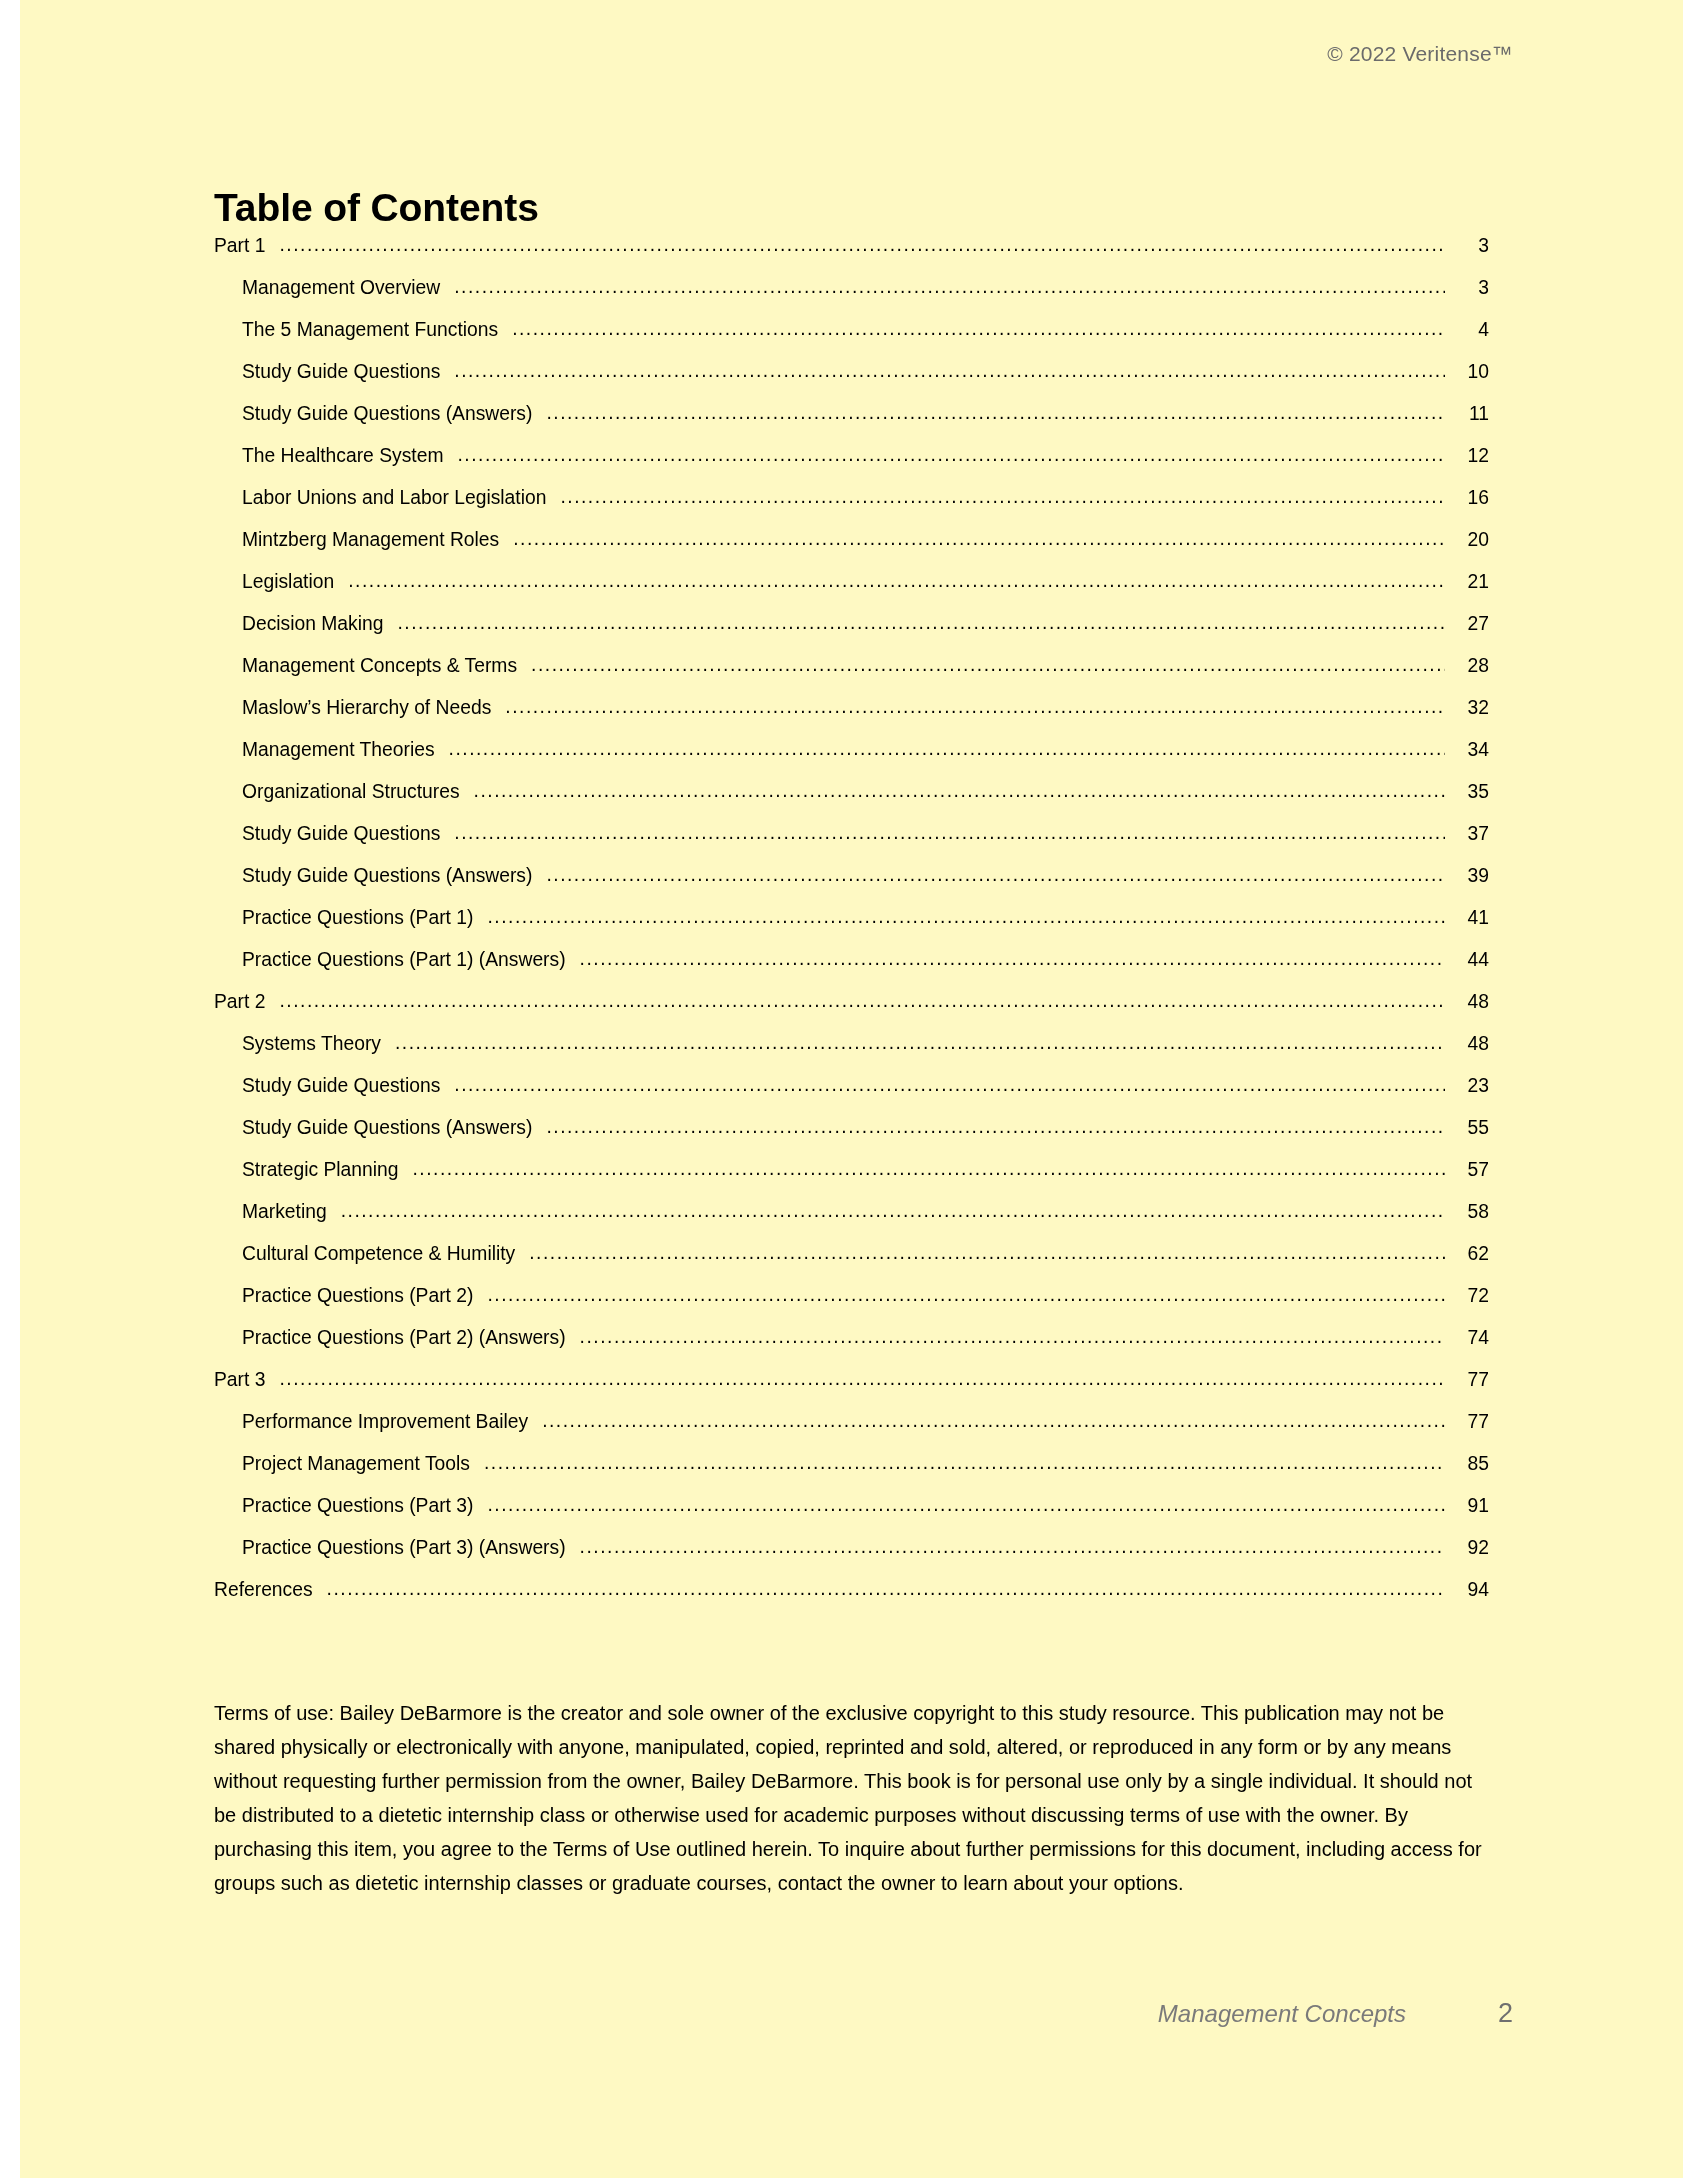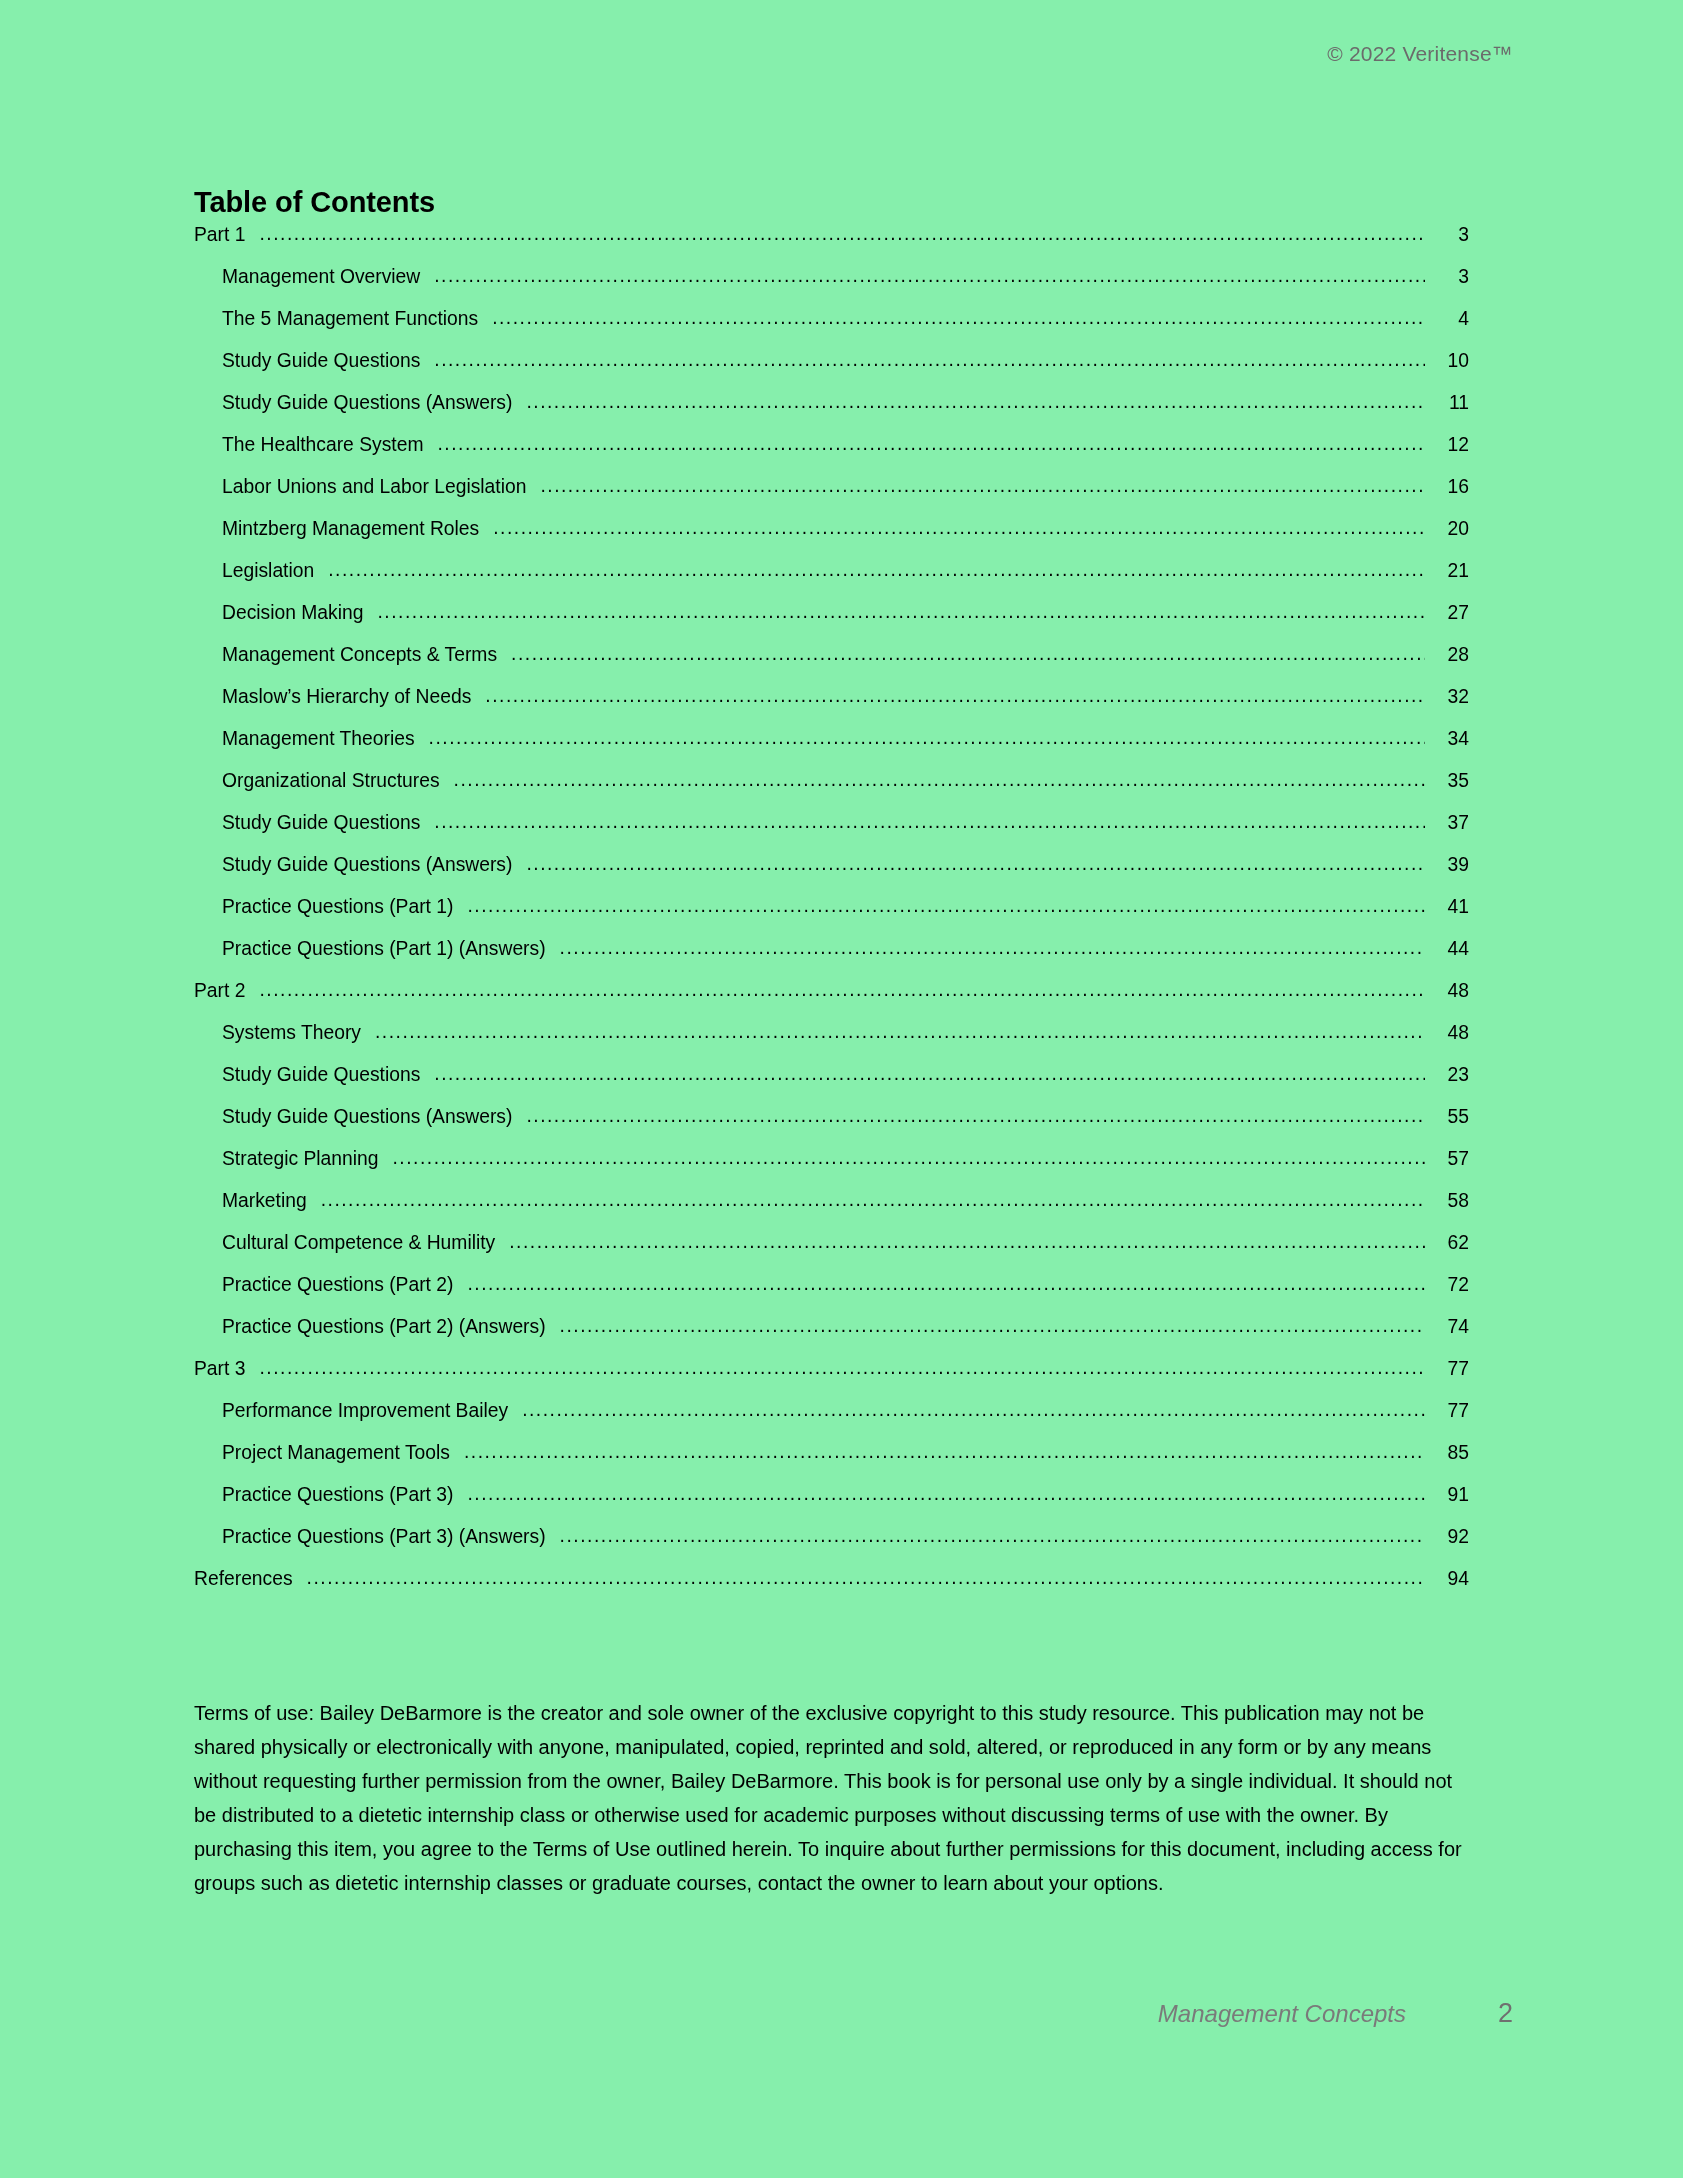--- a/index.html
+++ b/index.html
@@ -12,21 +12,22 @@
     height: 2178px;
     position: relative;
     font-family: "Liberation Sans", sans-serif;
     color: #000000;
     overflow: hidden;
   }
 
   .page {
     position: absolute;
     inset: 0;
-    background: #86efac;
+    background: #fef9c3;
+    margin-left: 20px;
   }
 
   
   .header {
     position: absolute;
     top: 42px;
     right: 170px;
     font-size: 21px;
     color: #6b6b6b;
     letter-spacing: 0.2px;
@@ -35,21 +36,21 @@
 
   
   .content {
     position: absolute;
     left: 194px;
     top: 186px;
     width: 1275px;
   }
 
   .toc-title {
-    font-size: 29px;
+    font-size: 39px;
     font-weight: bold;
     color: #000000;
     margin: 0 0 6px 0;
     letter-spacing: -0.1px;
   }
 
   
   .toc-list {
     margin: 0;
     padding: 0;

